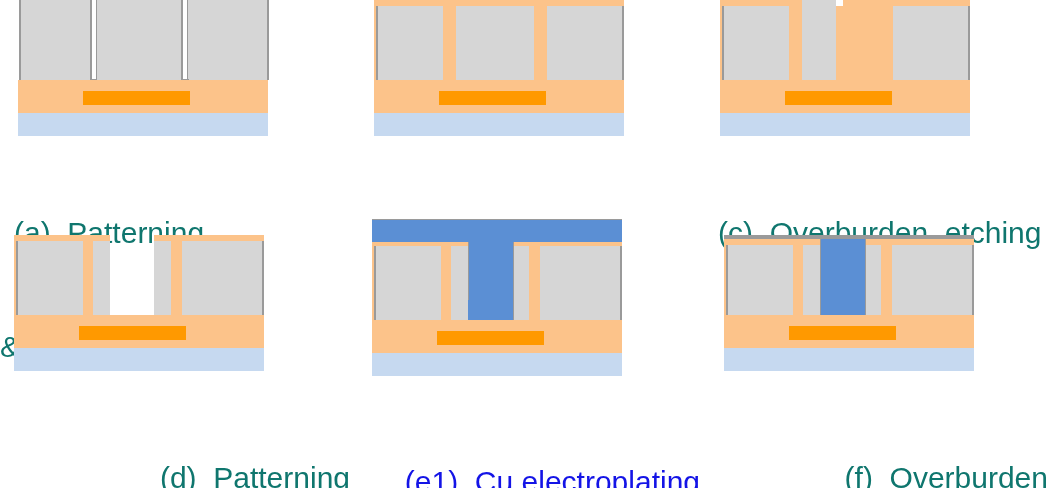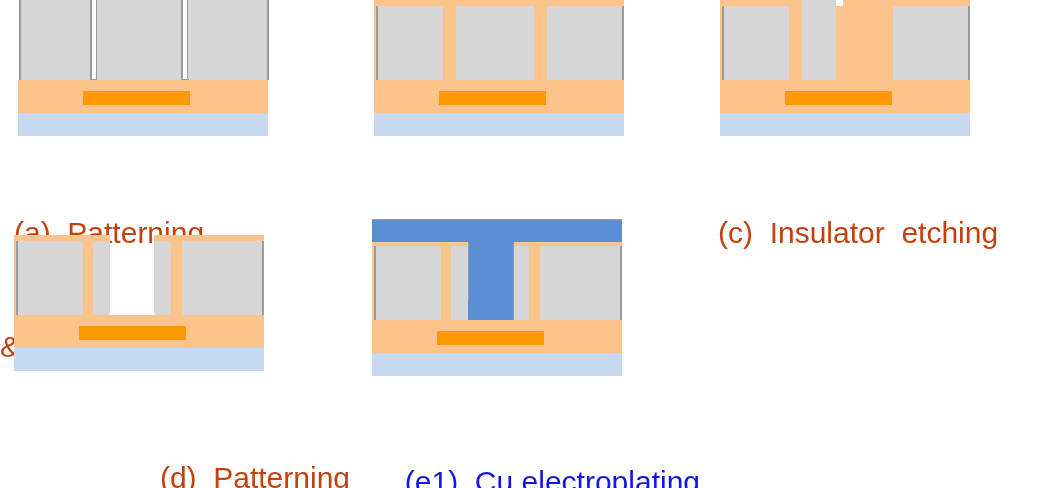--- a/index.html
+++ b/index.html
@@ -60,21 +60,21 @@
   .cu      { background: #5b8fd4; }       
   .edge-l  { background: #9a9a9a; }       
 
   
   .caption {
     position: absolute;
     left: 0;
     width: 100%;
     font-size: 30px;
     line-height: 38px;
-    color: #c2410c;
+    color: #0f766e;
     white-space: pre;
   }
   .caption.blue { color: #1414e6; }
 
   .cap-line { display: block; }
   .cap-indent-a { padding-left: 14px; }
   .cap-indent-b { padding-left: 48px; }
   .cap-indent-b2 { padding-left: 78px; }
   .cap-indent-c { padding-left: 16px; }
   .cap-indent-d { padding-left: 8px; }
@@ -157,21 +157,21 @@
         <div class="lyr ins" style="left:123px; top:0px; width:127px; height:80px;"></div>
         <div class="lyr ins" style="left:82px; top:6px; width:41px; height:74px;"></div>
         <div class="lyr si" style="left:3px; top:6px; width:66px; height:74px;"></div>
         <div class="lyr si" style="left:82px; top:0px; width:34px; height:80px;"></div>
         <div class="lyr si" style="left:173px; top:6px; width:75px; height:74px;"></div>
         <div class="lyr edge-l" style="left:2px; top:6px; width:1.5px; height:74px;"></div>
         <div class="lyr edge-l" style="left:248px; top:6px; width:1.5px; height:74px;"></div>
       </div>
     </div>
     <div class="caption cap-c">
-      <span class="cap-line cap-indent-c">(c)  Insulator  etching</span>
+      <span class="cap-line cap-indent-c">(c)  Overburden  etching</span>
     </div>
   </div>
 
   <div class="panel panel-row2 col1">
     <div class="stage stage-d">
       <div class="stage-inner">
         <div class="lyr sub" style="left:0px; top:113px; width:250px; height:23px;"></div>
         <div class="lyr ins" style="left:0px; top:80px; width:250px; height:33px;"></div>
         <div class="lyr pad" style="left:65px; top:91px; width:107px; height:14px;"></div>
 
@@ -215,14 +215,41 @@
         <div class="lyr edge-l" style="left:0px; top:-21px; width:250px; height:1px;"></div>
         <div class="lyr cu" style="left:96px; top:60px; width:44px; height:20px;"></div>
       </div>
     </div>
     <div class="caption cap-e blue">
       <span class="cap-line cap-indent-e">(e1)  Cu electroplating</span>
       
     </div>
   </div>
 
+  <div class="panel panel-row2 col3">
+    <div class="stage stage-f">
+      <div class="stage-inner">
+        <div class="lyr sub" style="left:0px; top:113px; width:250px; height:23px;"></div>
+        <div class="lyr ins" style="left:0px; top:80px; width:250px; height:33px;"></div>
+        <div class="lyr pad" style="left:65px; top:91px; width:107px; height:14px;"></div>
+
+        <div class="lyr edge-l" style="left:0px; top:0px; width:250px; height:4px;"></div>
+
+        <div class="lyr ins" style="left:0px; top:4px; width:96px; height:76px;"></div>
+        <div class="lyr si" style="left:3px; top:10px; width:66px; height:70px;"></div>
+        <div class="lyr si" style="left:79px; top:10px; width:17px; height:70px;"></div>
+        <div class="lyr edge-l" style="left:2px; top:10px; width:1.5px; height:70px;"></div>
+
+        <div class="lyr ins" style="left:140px; top:4px; width:110px; height:76px;"></div>
+        <div class="lyr si" style="left:140px; top:10px; width:17px; height:70px;"></div>
+        <div class="lyr si" style="left:168px; top:10px; width:80px; height:70px;"></div>
+        <div class="lyr edge-l" style="left:248px; top:10px; width:1.5px; height:70px;"></div>
+
+        <div class="lyr cu" style="left:96px; top:4px; width:44px; height:76px; border-left:1.5px solid #9a9a9a; border-right:1.5px solid #9a9a9a;"></div>
+      </div>
+    </div>
+    <div class="caption cap-f">
+      <span class="cap-line cap-indent-f">(f)  Overburden</span>
+      
+    </div>
+  </div>
 
 </div>
 
 </body></html>

